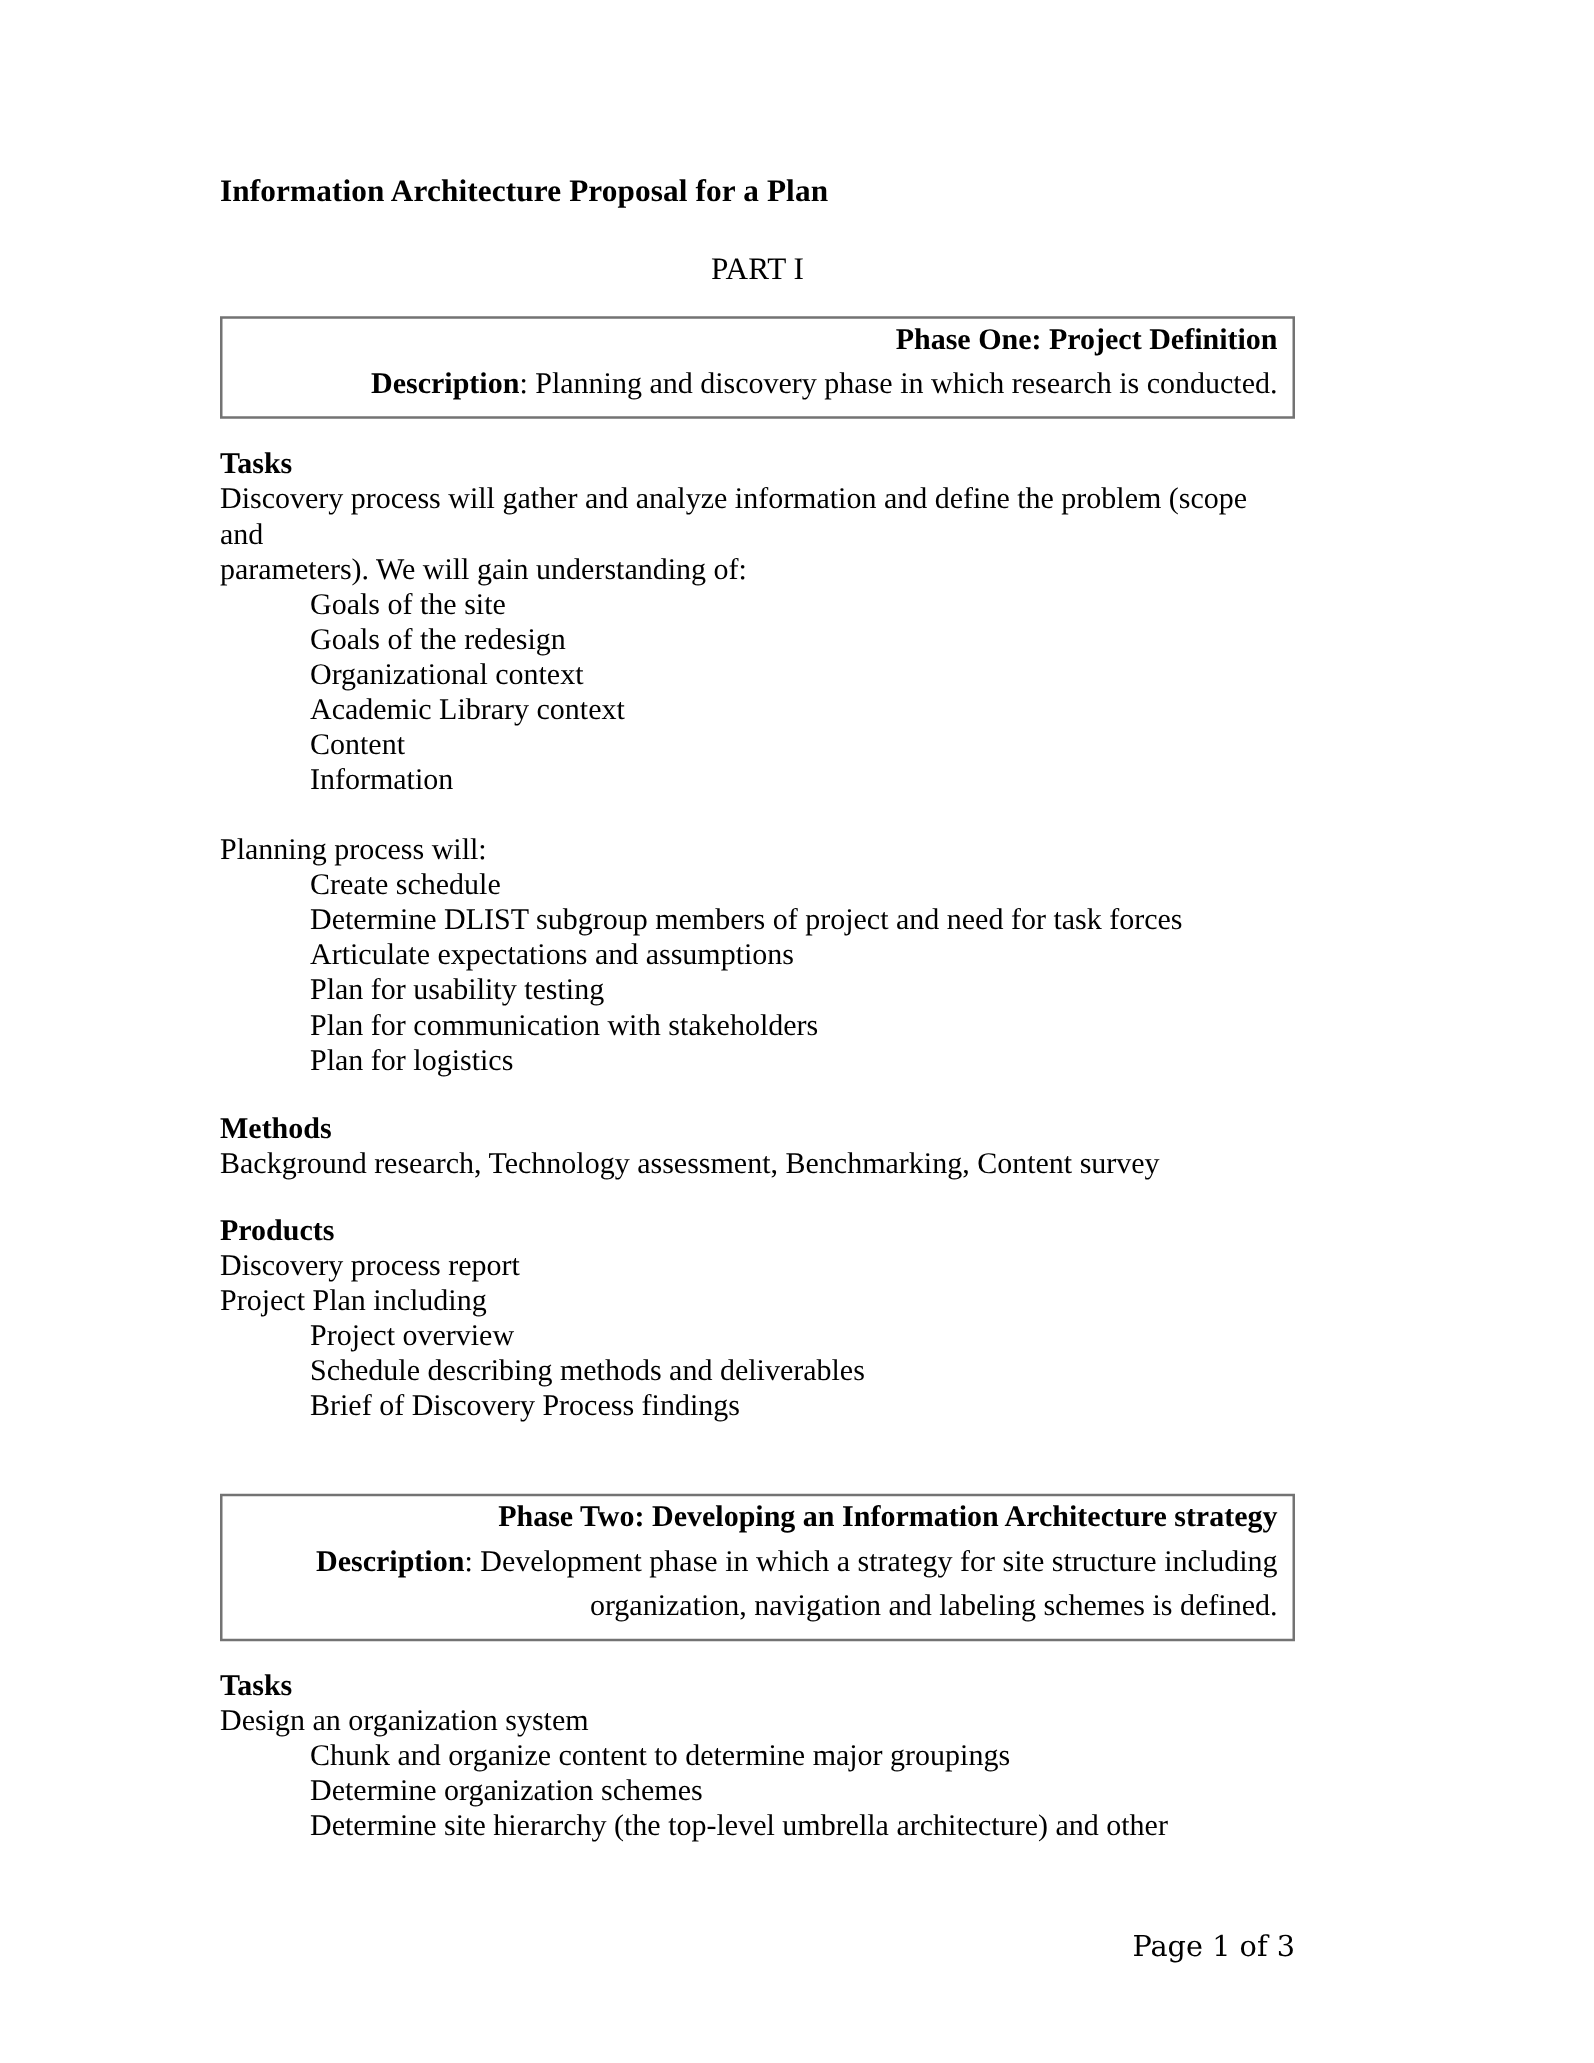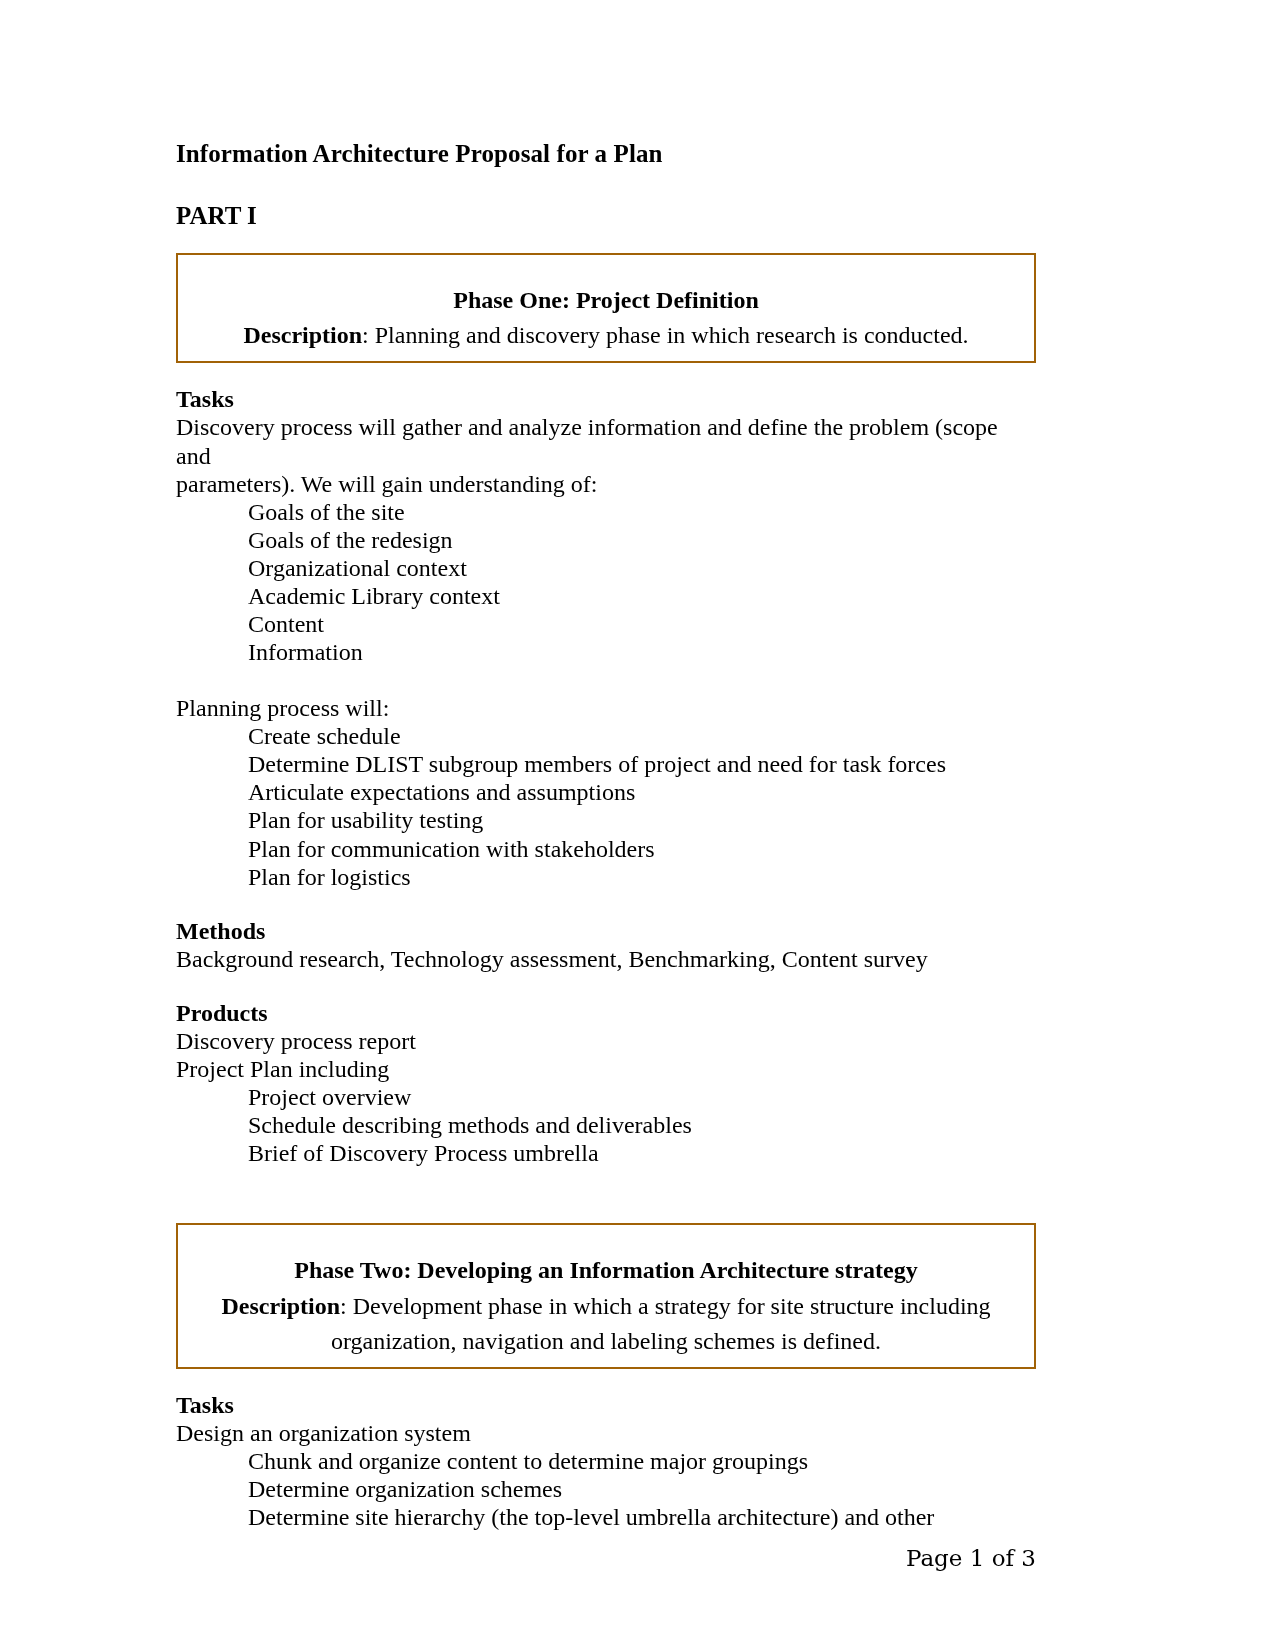--- a/index.html
+++ b/index.html
@@ -37,31 +37,32 @@
   .doc-title {
     font-size: 25px;
     font-weight: bold;
     line-height: 1.28;
     margin: 0 0 0 0;
     letter-spacing: 0.1px;
   }
 
   .part-heading {
     font-size: 25px;
-    font-weight: bold;
+    font-weight: normal;
+    text-align: center;
     line-height: 1.28;
     margin: 30px 0 0 0;
   }
 
   .phase-box {
-    border: 2px solid #a16207;
+    border: 2px solid #737373;
     margin-top: 21px;
-    padding: 30px 12px 10px 12px;
+    padding: 2px 12px 10px 12px;
     box-sizing: border-box;
-    text-align: center;
+    text-align: right;
   }
   .phase-box .phase-title {
     font-size: 24px;
     font-weight: bold;
     line-height: 1.3;
     margin: 0;
   }
   .phase-box .phase-desc {
     font-size: 24px;
     line-height: 1.3;
@@ -163,21 +164,21 @@
     <div class="section-heading tight">Methods</div>
     <div class="para">Background research, Technology assessment, Benchmarking, Content survey</div>
 
     <div class="section-heading tight">Products</div>
     <div class="para">Discovery process report</div>
     <div class="para">Project Plan including</div>
 
     <ul class="indent-list">
       <li>Project overview</li>
       <li>Schedule describing methods and deliverables</li>
-      <li>Brief of Discovery Process umbrella</li>
+      <li>Brief of Discovery Process findings</li>
     </ul>
 
     <div class="phase-box" style="margin-top:56px;">
       <div class="phase-title">Phase Two: Developing an Information Architecture strategy</div>
       <div class="phase-desc">
         <span class="lbl">Description</span><span>: </span><span>Development phase in which a strategy for site structure including</span>
       </div>
       <div class="phase-desc">organization, navigation and labeling schemes is defined.</div>
     </div>
 

